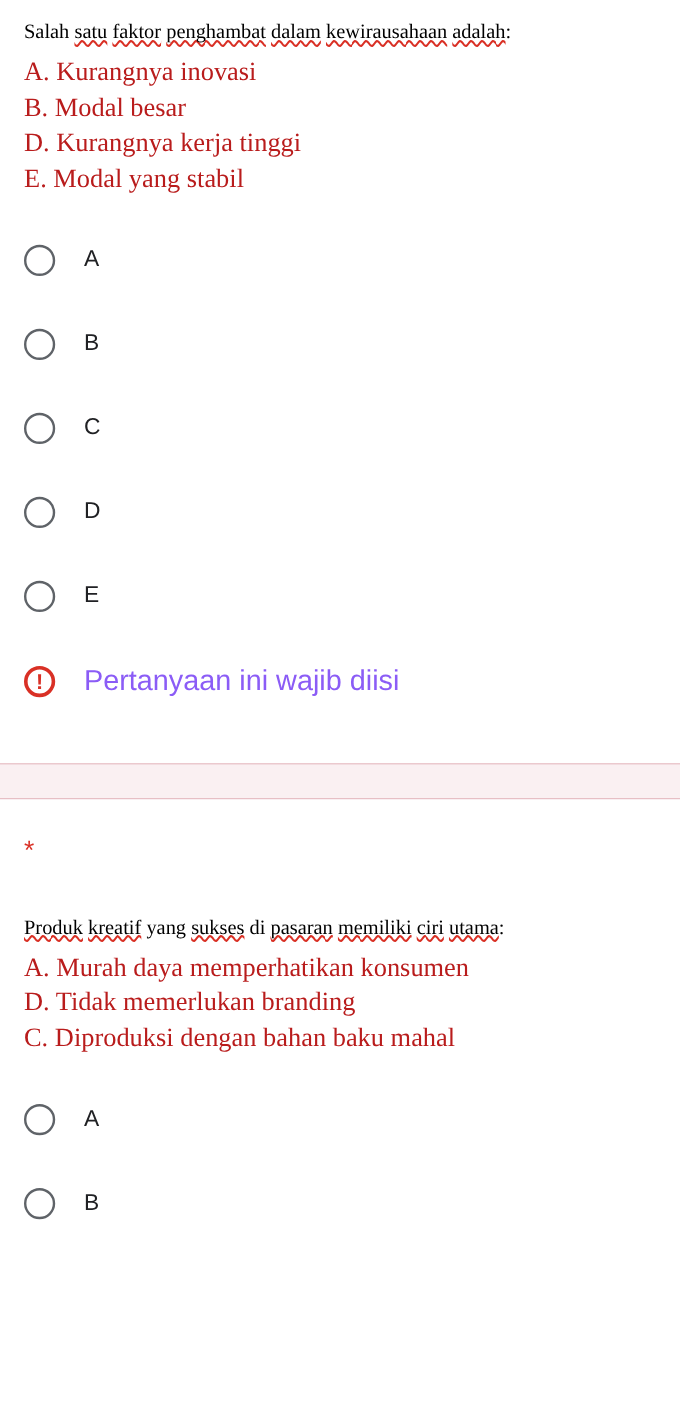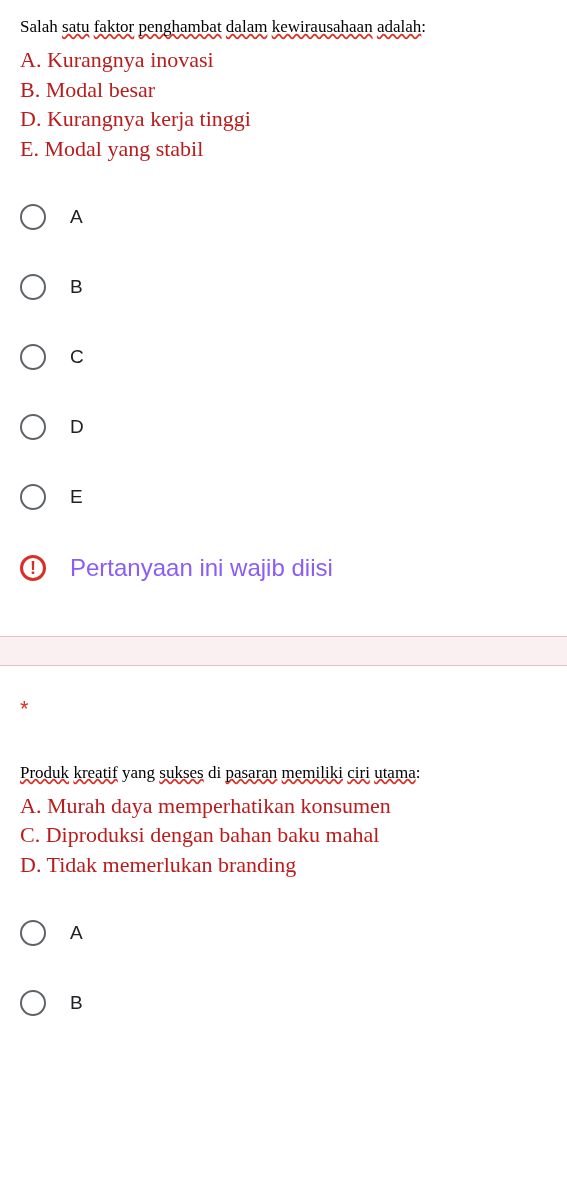--- a/index.html
+++ b/index.html
@@ -141,22 +141,22 @@
 </div>
 
 <div class="divider"></div>
 
 <div class="required">*</div>
 
 <div class="q2-text-wrap">
   <div class="question-text" id="q2-prompt"><span class="squiggle">Produk</span><span> </span><span class="squiggle">kreatif</span><span> yang </span><span class="squiggle">sukses</span><span> di </span><span class="squiggle">pasaran</span><span> </span><span class="squiggle">memiliki</span><span> </span><span class="squiggle">ciri</span><span> </span><span class="squiggle">utama</span><span>:</span></div>
   <div id="q2-lines">
       <div class="option-line"><span>A. </span><span class="squiggle">Murah</span><span> </span><span class="squiggle">daya</span><span> </span><span class="squiggle">memperhatikan</span><span> </span><span class="squiggle">konsumen</span></div>
+      <div class="option-line"><span>D. </span><span class="squiggle">Tidak</span><span> </span><span class="squiggle">memerlukan</span><span> branding</span></div>
       <div class="option-line"><span>C. </span><span class="squiggle">Diproduksi</span><span> </span><span class="squiggle">dengan</span><span> </span><span class="squiggle">bahan</span><span> </span><span class="squiggle">baku</span><span> mahal</span></div>
-      <div class="option-line"><span>D. </span><span class="squiggle">Tidak</span><span> </span><span class="squiggle">memerlukan</span><span> branding</span></div>
     </div>
 
   <div class="options-group" id="q2-options">
       <div class="radio-row">
         <div class="radio-circle"></div>
         <div class="radio-label">A</div>
       </div>
       <div class="radio-row">
         <div class="radio-circle"></div>
         <div class="radio-label">B</div>

